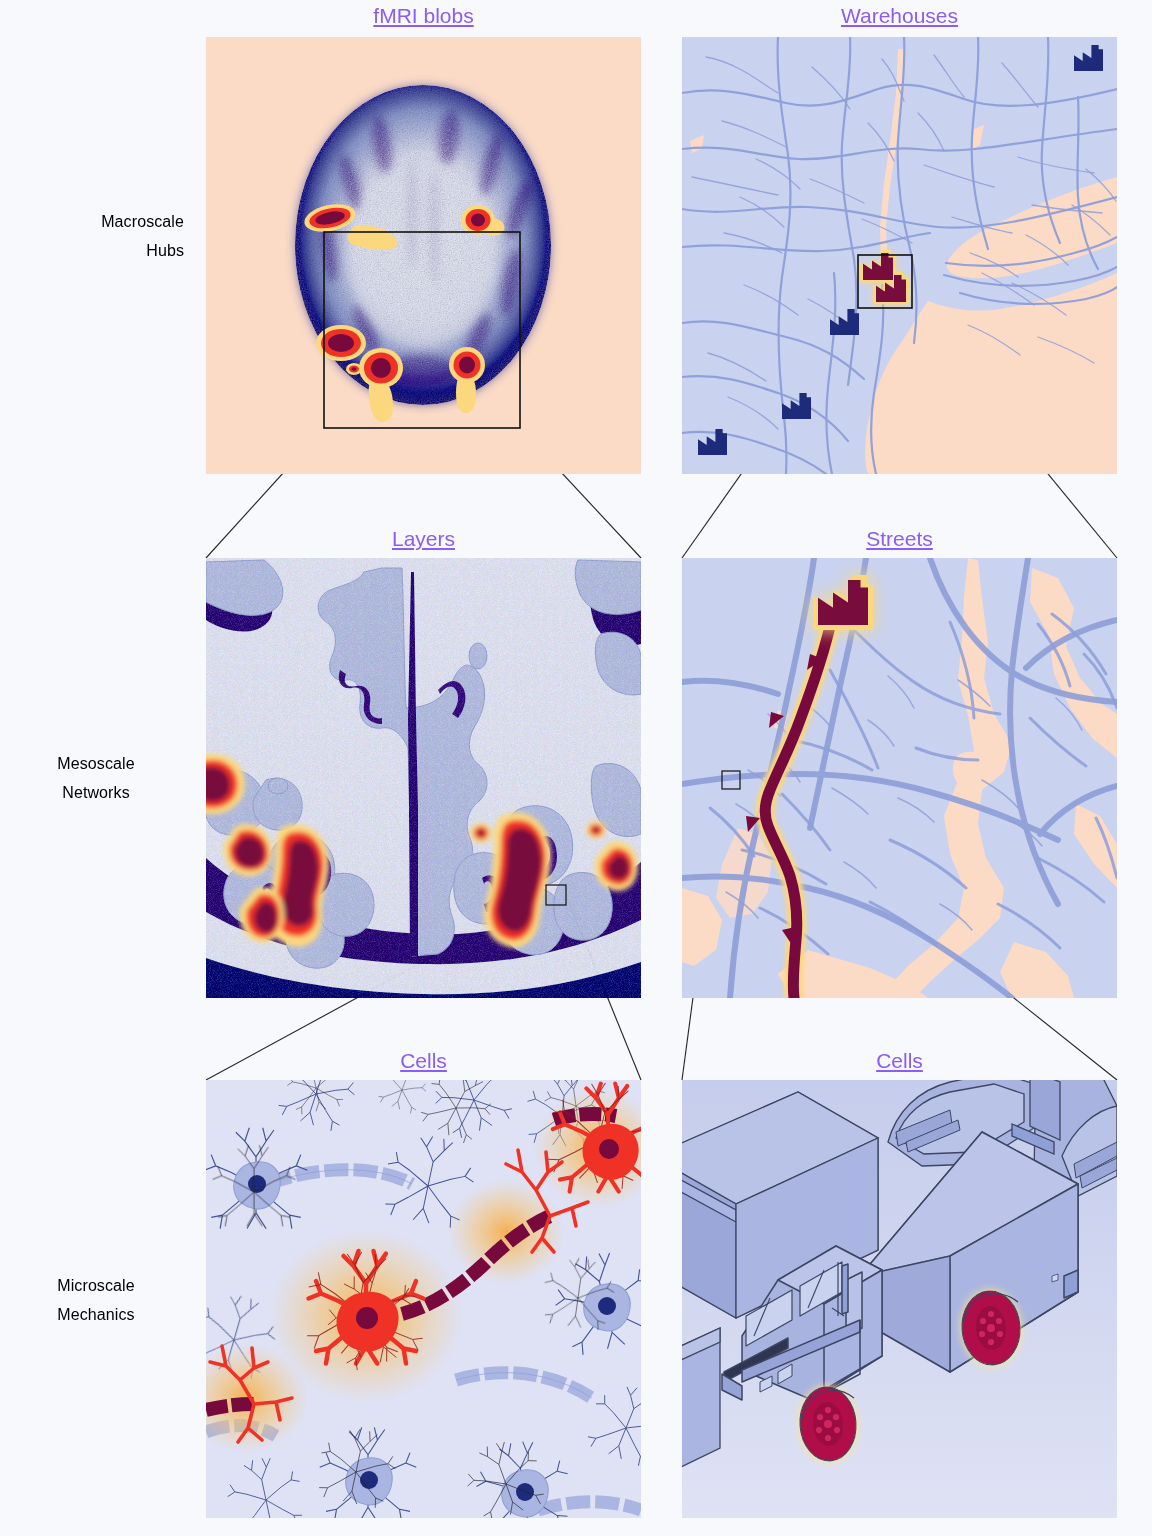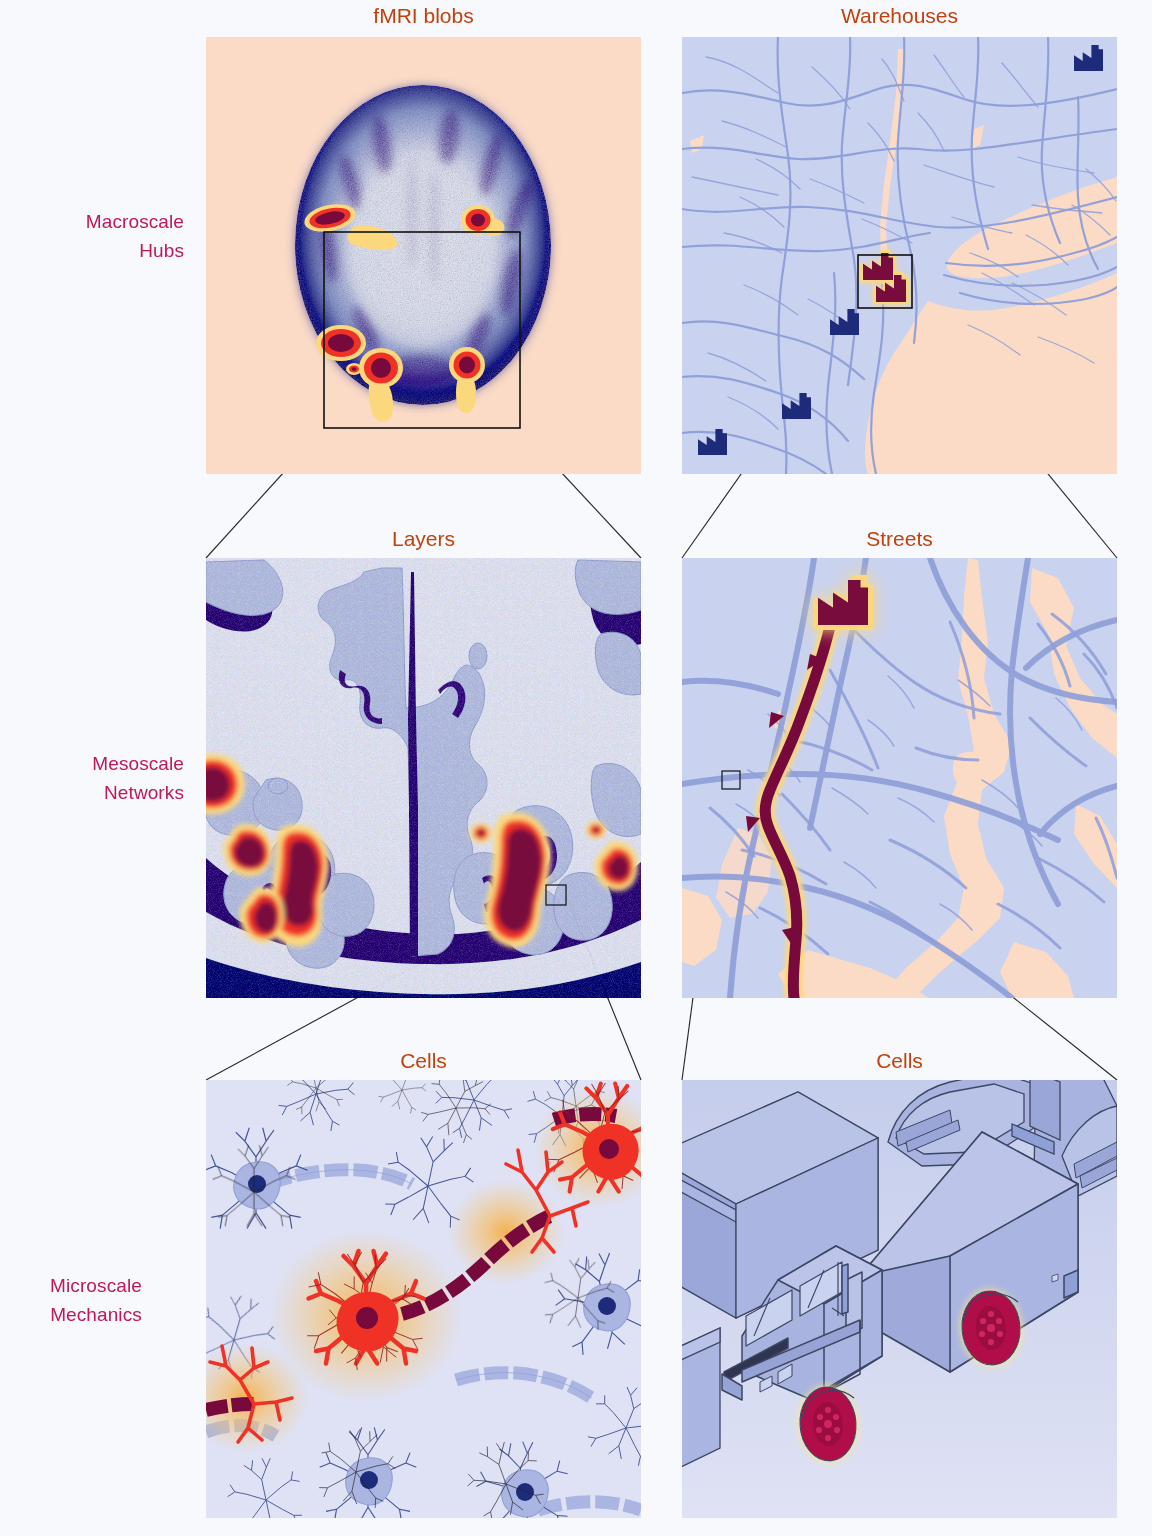--- a/index.html
+++ b/index.html
@@ -12,39 +12,40 @@
     overflow:hidden;
     position:relative;
   }
   .figure{position:absolute;inset:0;}
 
   
   .row-label{
     position:absolute;
     width:176px;
     text-align:right;
-    font-size:19px;
+    font-size:16px;
     line-height:29px;
-    color:#be185d;
+    color:#000000;
     letter-spacing:.1px;
     white-space:pre-line;
   }
   #rowlabel-macro{left:8px;top:207px;}
-  #rowlabel-meso{left:8px;top:749px;}
+  #rowlabel-meso{left:8px;top:749px;text-align:center;}
   #rowlabel-micro{left:8px;top:1271px;text-align:center;}
 
   
   .panel-title{
     position:absolute;
     text-align:center;
     font-size:21px;
     line-height:24px;
-    color:#c2410c;
+    color:#8b5cf6;
     z-index:6;
     background:transparent;
+    text-decoration:underline;
   }
 
   
   .panel{
     position:absolute;
     overflow:hidden;
     z-index:4;
   }
   .panel svg{display:block;width:100%;height:100%;}
 

